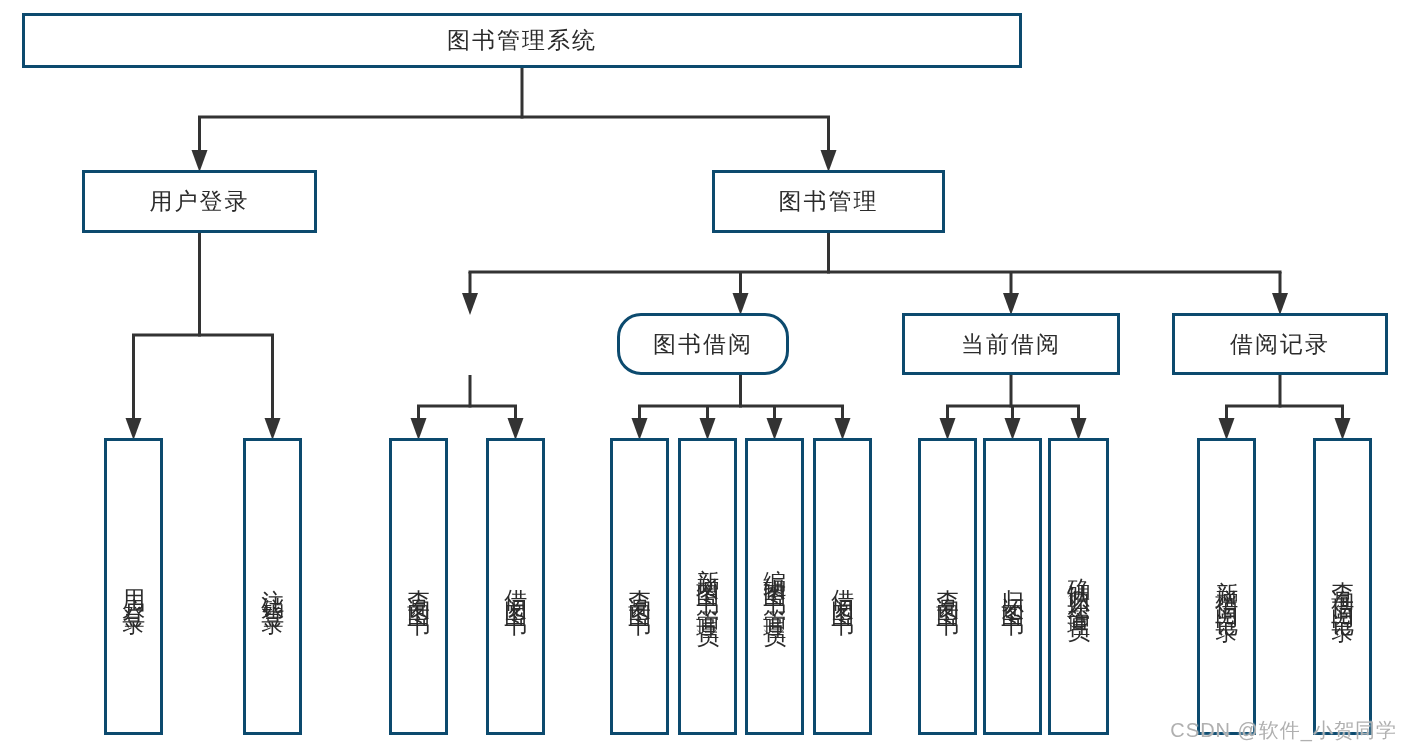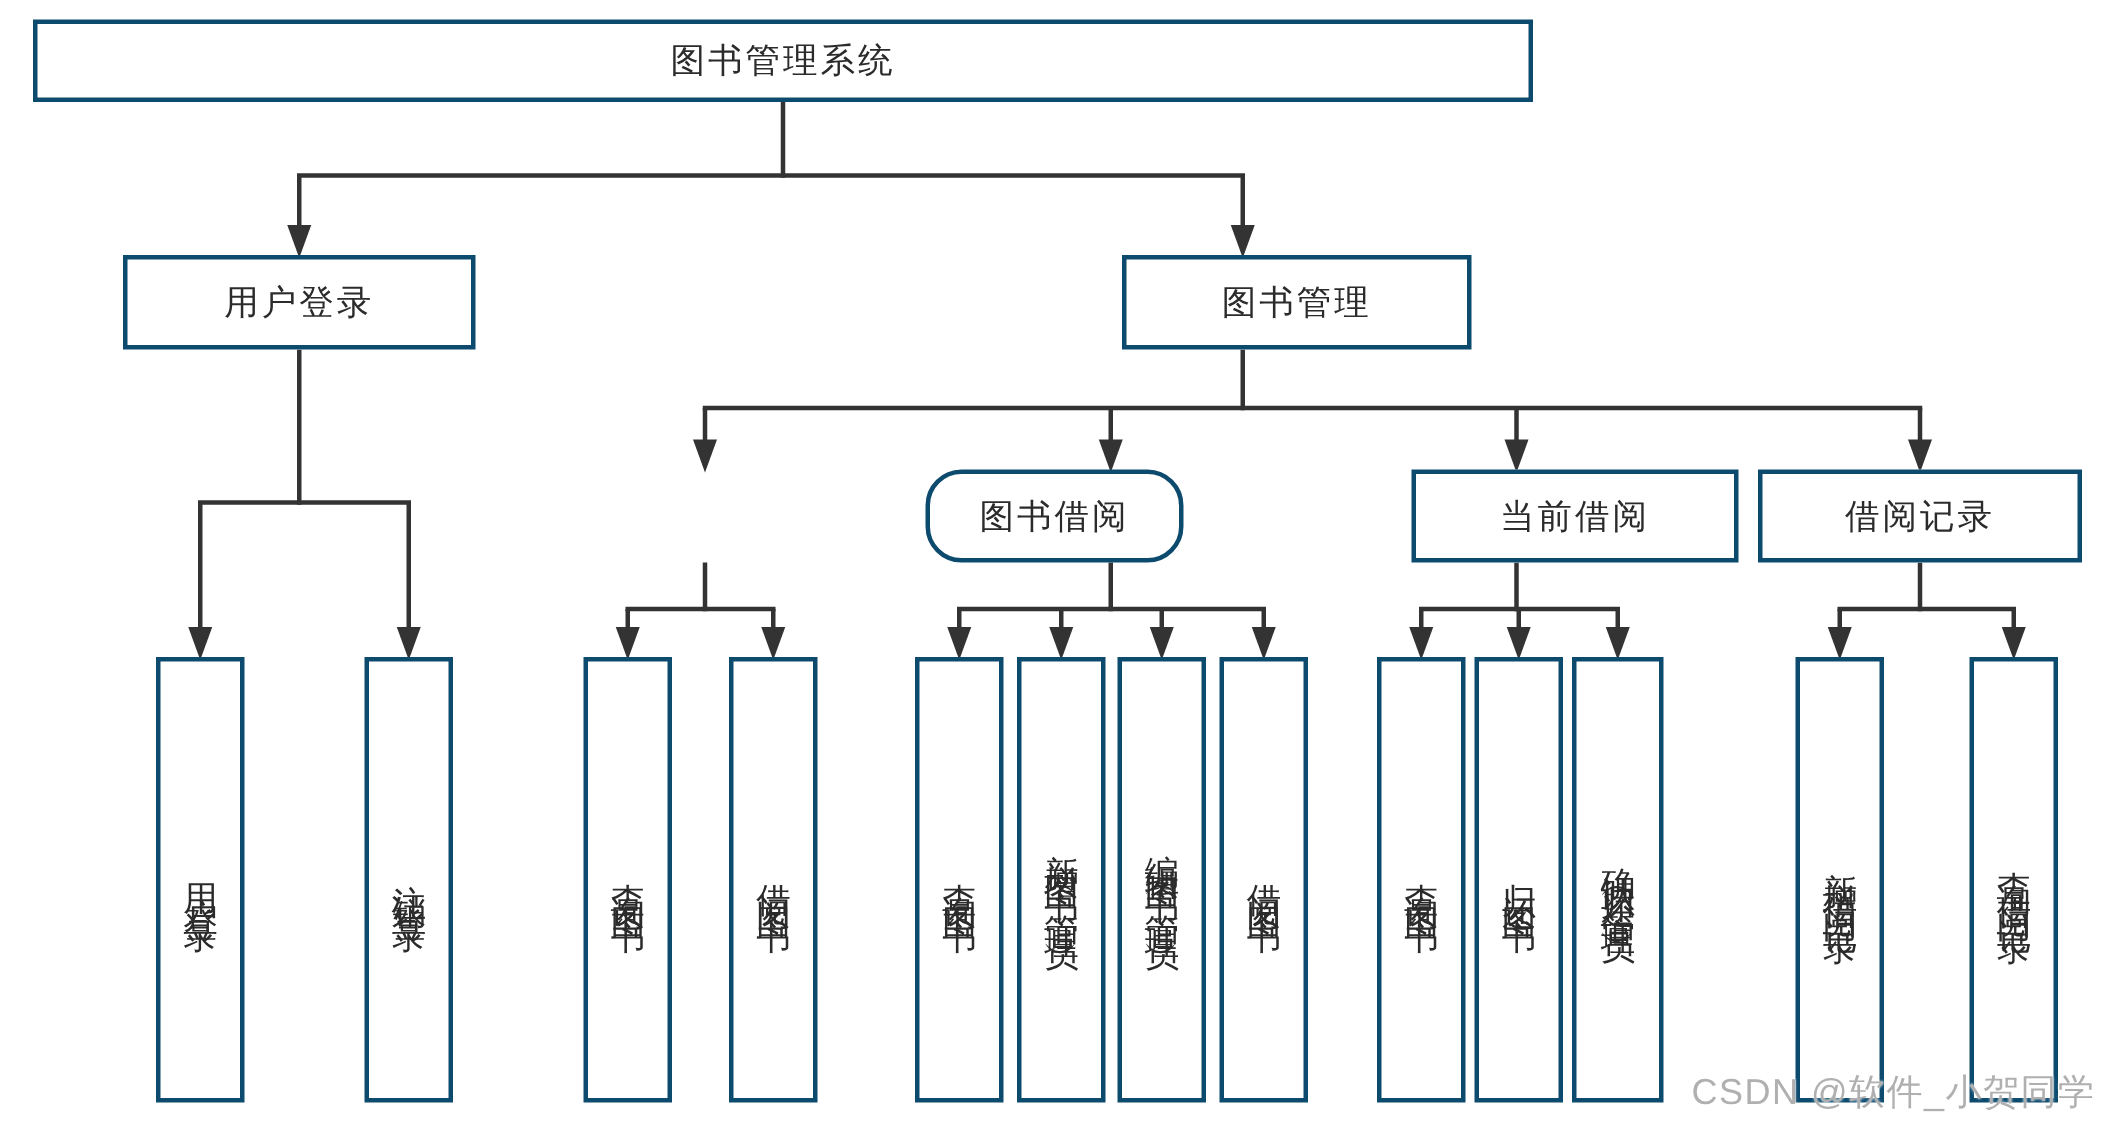--- a/index.html
+++ b/index.html
@@ -35,21 +35,21 @@
     text-orientation: mixed;
     font-size: 23px;
     line-height: 1.1;
     letter-spacing: 8px;
     white-space: nowrap;
   }
   .watermark {
     position: absolute;
     right: 8px;
     bottom: 3px;
-    font-size: 24px;
+    font-size: 20px;
     color: #b0b0b0;
     text-shadow: 0 0 2px #ffffff;
     letter-spacing: 1px;
     white-space: nowrap;
     z-index: 5;
   }
 </style>
 </head>
 <body>
 
@@ -120,24 +120,24 @@
       <line x1="1226.5" y1="406" x2="1226.5" y2="420"></line>
       <polygon points="1226.5,440 1218.5,418 1234.5,418"></polygon>
       <line x1="1342.5" y1="406" x2="1342.5" y2="420"></line>
       <polygon points="1342.5,440 1334.5,418 1350.5,418"></polygon>
     </g>
   </svg>
 
   <div class="node h" style="left:22px; top:13px; width:1000px; height:55px;">图书管理系统</div>
 
   <div class="node h" style="left:82px; top:170px; width:235px; height:63px;">用户登录</div>
-  <div class="node h" style="left:748px; top:170px; width:233px; height:63px;">图书管理</div>
+  <div class="node h" style="left:712px; top:170px; width:233px; height:63px;">图书管理</div>
 
   <div class="node h" style="left:617px; top:313px; width:172px; height:62px;border-radius:24px;">图书借阅</div>
-  <div class="node h" style="left:902px; top:313px; width:218px; height:62px;margin-left:39px;">当前借阅</div>
+  <div class="node h" style="left:902px; top:313px; width:218px; height:62px;">当前借阅</div>
   <div class="node h" style="left:1172px; top:313px; width:216px; height:62px;">借阅记录</div>
 
   <div class="node v" style="left:104px; top:438px; width:59px; height:297px;">
     <span class="vtext">用户登录</span>
   </div>
   <div class="node v" style="left:243px; top:438px; width:59px; height:297px;">
     <span class="vtext">注销登录</span>
   </div>
 
   <div class="node v" style="left:389px; top:438px; width:59px; height:297px;">

